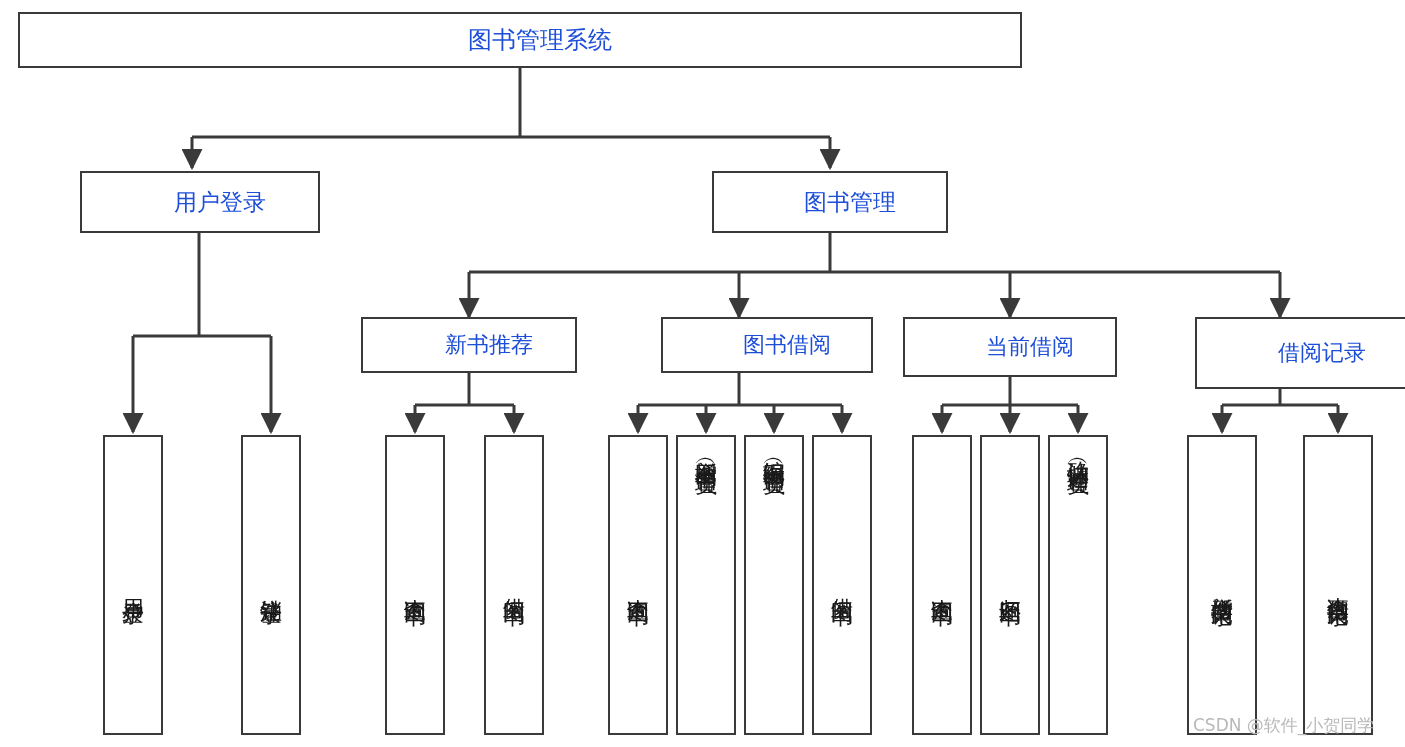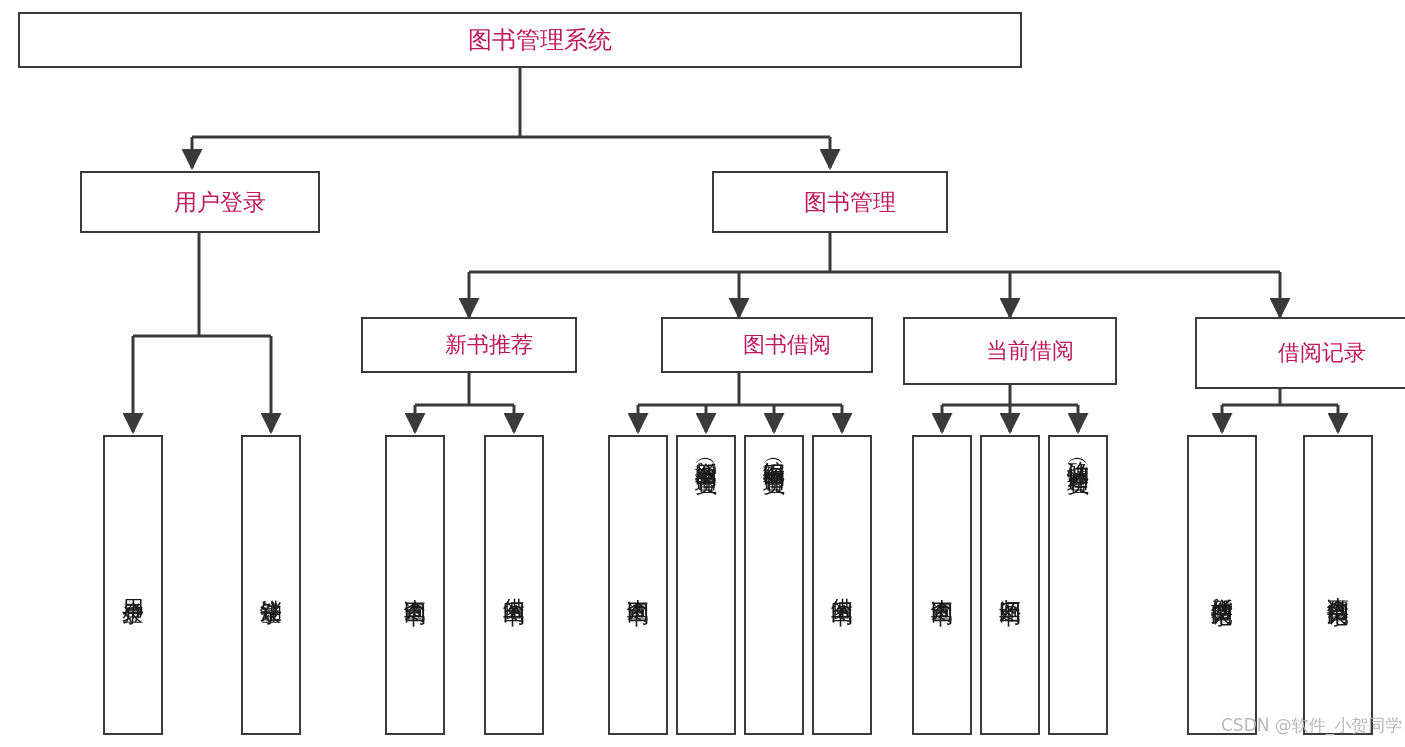--- a/index.html
+++ b/index.html
@@ -24,21 +24,21 @@
     height: 747px;
   }
   .node {
     position: absolute;
     box-sizing: border-box;
     background: #ffffff;
     border: 2.5px solid #3a3a3a;
     display: flex;
     align-items: center;
     justify-content: center;
-    color: #be185d;
+    color: #1d4ed8;
     padding-left: 40px;
   }
   .node.root       { font-size: 24px; }
   .node.level2     { font-size: 23px; }
   .node.level3     { font-size: 22px; }
 
   
   .leaf {
     position: absolute;
     box-sizing: border-box;
@@ -62,21 +62,20 @@
   .leaf.leaf-top .vtext { align-self: flex-start; margin-top: 6px; }
 
   #watermark {
     position: absolute;
     left: 1193px;
     top: 714px;
     font-size: 17px;
     color: #b9b9b9;
     white-space: nowrap;
     pointer-events: none;
-    margin-left: 28px;
   }
 </style>
 </head>
 <body>
 
 <div id="stage">
 
   <svg id="wires" viewBox="0 0 1405 747" xmlns="http://www.w3.org/2000/svg">
     <defs>
       <marker id="arrow" viewBox="0 0 10 10" refX="9" refY="5" markerWidth="7" markerHeight="7" orient="auto-start-reverse">
@@ -137,21 +136,21 @@
   <div class="node level2" style="left:712px; top:171px; width:236px; height:62px;align-items:center;">
     <span>图书管理</span>
   </div>
 
   <div class="node level3" style="left:361px; top:317px; width:216px; height:56px;justify-content:center;">
     <span>新书推荐</span>
   </div>
   <div class="node level3" style="left:633px; top:317px; width:212px; height:56px;margin-left:28px;">
     <span>图书借阅</span>
   </div>
-  <div class="node level3" style="left:903px; top:317px; width:214px; height:68px;">
+  <div class="node level3" style="left:903px; top:317px; width:214px; height:60px;">
     <span>当前借阅</span>
   </div>
   <div class="node level3" style="left:1195px; top:317px; width:214px; height:72px;">
     <span>借阅记录</span>
   </div>
 
   <div class="leaf" style="left:103px; top:435px; width:60px; height:300px;">
     <span class="vtext">用户登录</span>
   </div>
   <div class="leaf" style="left:241px; top:435px; width:60px; height:300px;">

